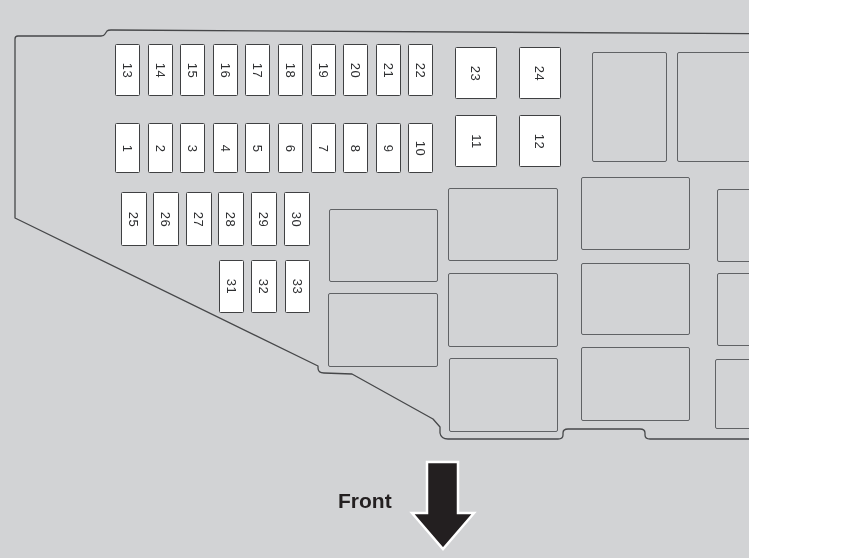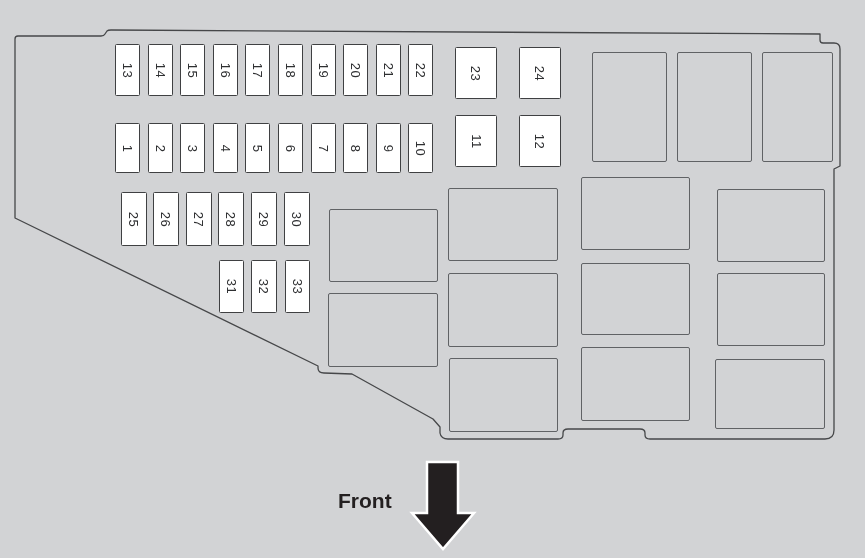--- a/index.html
+++ b/index.html
@@ -2,21 +2,21 @@
 <html style="--background: #d2d3d5; --outline: #464749; --fuse_fill: #ffffff; --fuse_border: #3f4042; --fuse_text: #2e2f31; --relay_border: #606265; --arrow: #231f20; --arrow_outline: #ffffff; --label_text: #231f20;"><head>
 <meta charset="utf-8">
 <style>
   html, body {
     margin: 0;
     padding: 0;
     font-family: "Liberation Sans", sans-serif;
   }
   .canvas {
     position: relative;
-    width: 865px;
+    width: 749px;
     height: 558px;
     background: var(--background, #d2d3d5);
     overflow: hidden;
   }
   .canvas svg.base {
     position: absolute;
     left: 0; top: 0;
     width: 865px; height: 558px;
   }
   path.outline {

